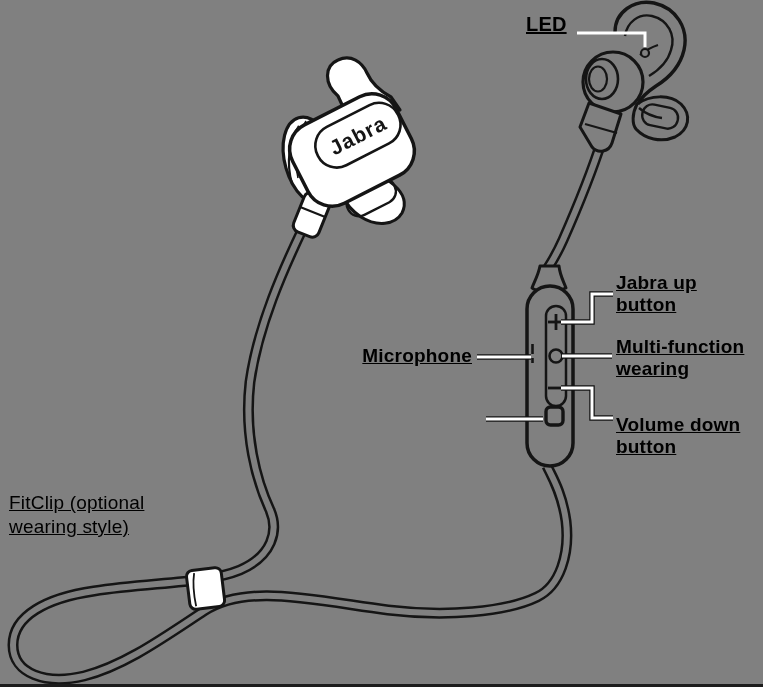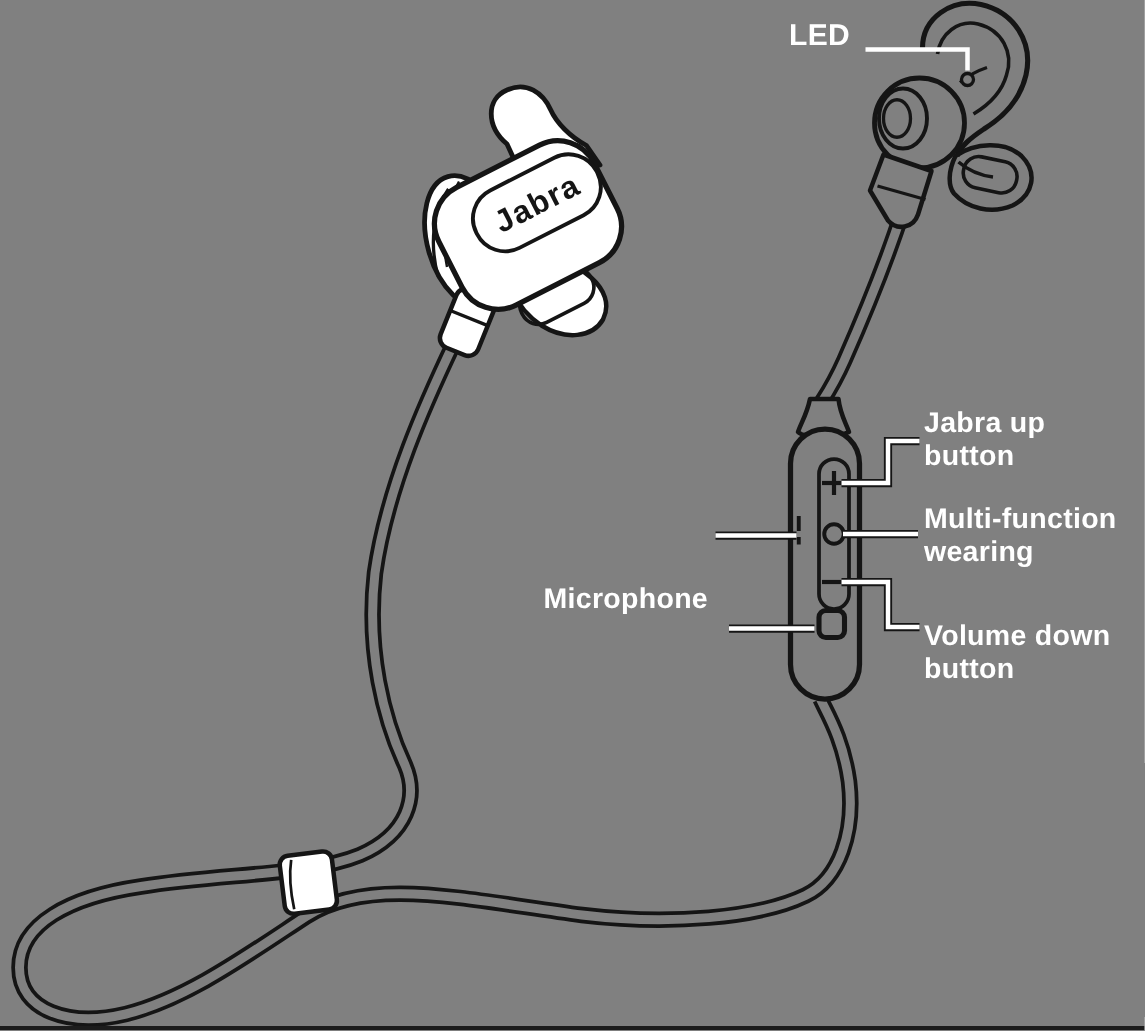--- a/index.html
+++ b/index.html
@@ -6,30 +6,31 @@
   #stage{
     position:relative;
     width:763px;height:687px;
     background:#808080;
     overflow:hidden;
     font-family:"Liberation Sans", sans-serif;
   }
   #art{position:absolute;left:0;top:0;}
   .label{
     position:absolute;
-    color:#ffffff;
+    color:#000000;
     font-weight:bold;
     font-size:19px;
     line-height:22px;
     white-space:pre-line;
     letter-spacing:0.2px;
+    text-decoration:underline;
   }
   .label.led{font-size:20px;}
   .label.regular{font-weight:normal;line-height:24px;}
-  .label.right-align{text-align:right;margin-top:44px;}
+  .label.right-align{text-align:right;}
   .bottom-edge{
     position:absolute;left:0;bottom:0;width:763px;height:3px;
     background:#1c1c1c;
   }
 </style>
 </head>
 <body>
 
 <div id="stage">
 
@@ -167,15 +168,17 @@
 
   <div class="label" style="left:616px;top:336px;">Multi-function
 wearing</div>
 
   <div class="label" style="left:616px;top:414px;">Volume down
 button</div>
 
   <div class="label right-align" style="left:330px;top:345px;width:142px;">Microphone</div>
 
 
+  <div class="label regular" style="left:9px;top:491px;">FitClip (optional
+wearing style)</div>
 
   <div class="bottom-edge"></div>
 </div>
 
 </body></html>

